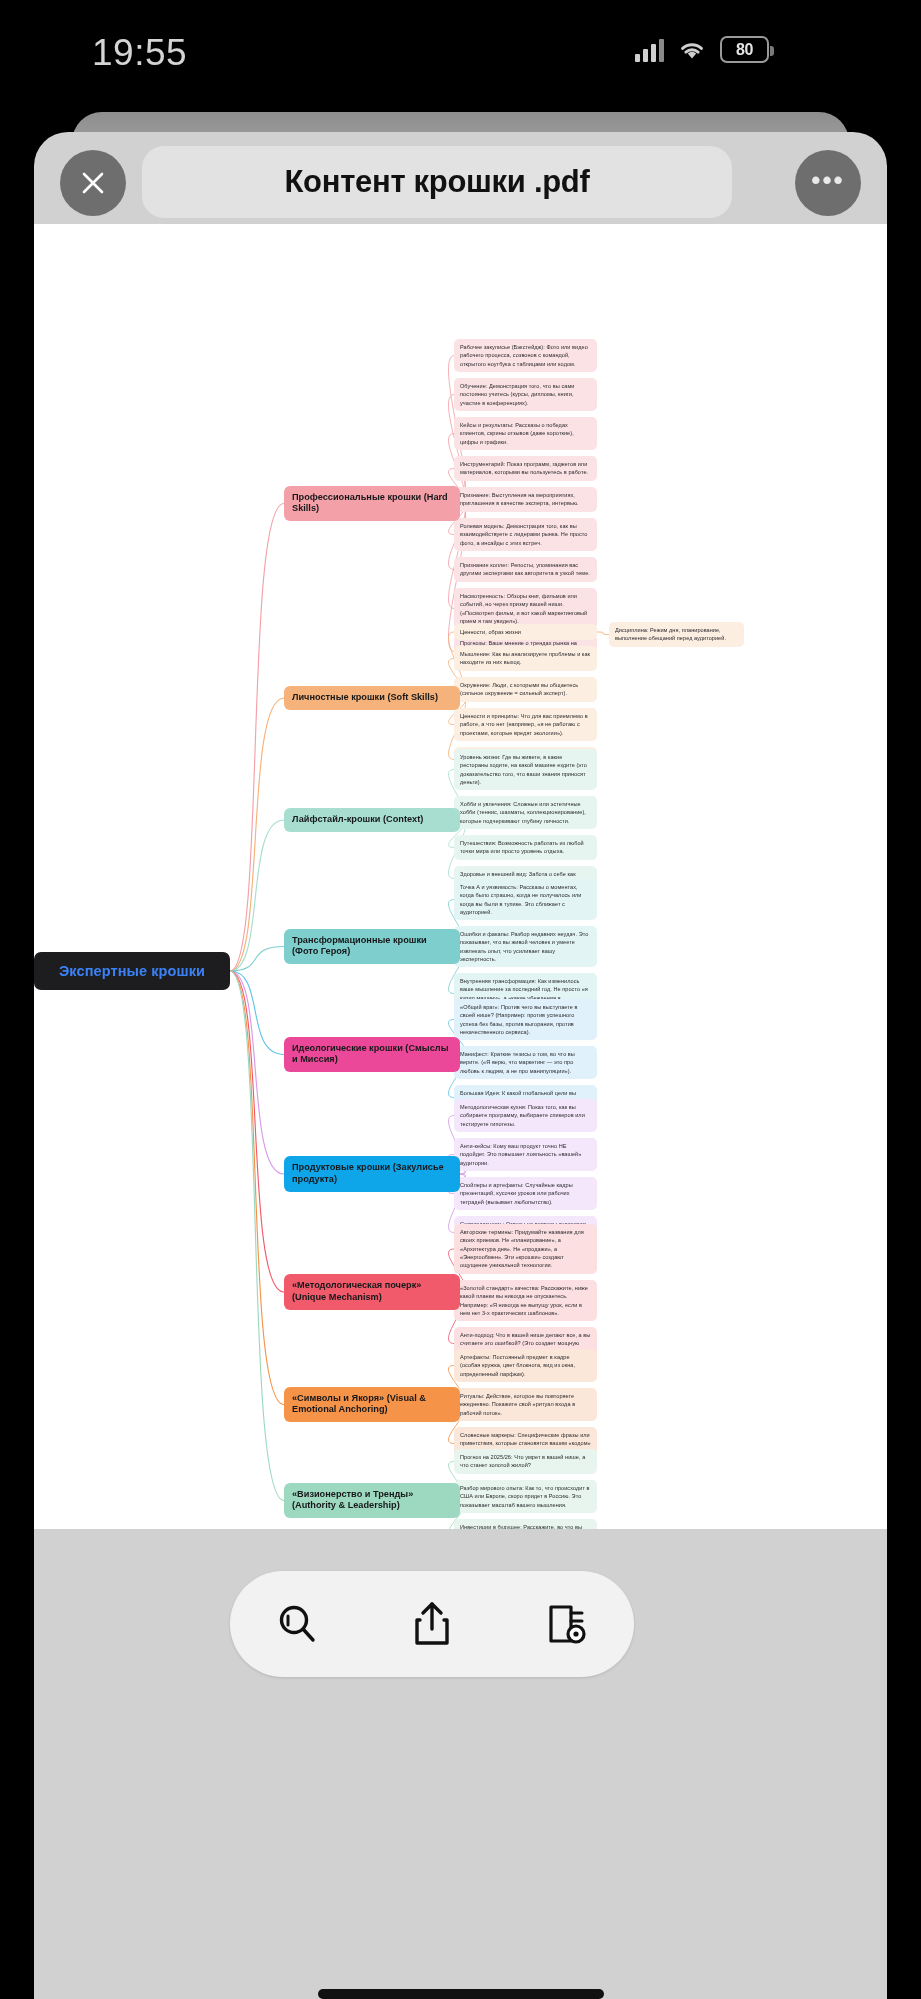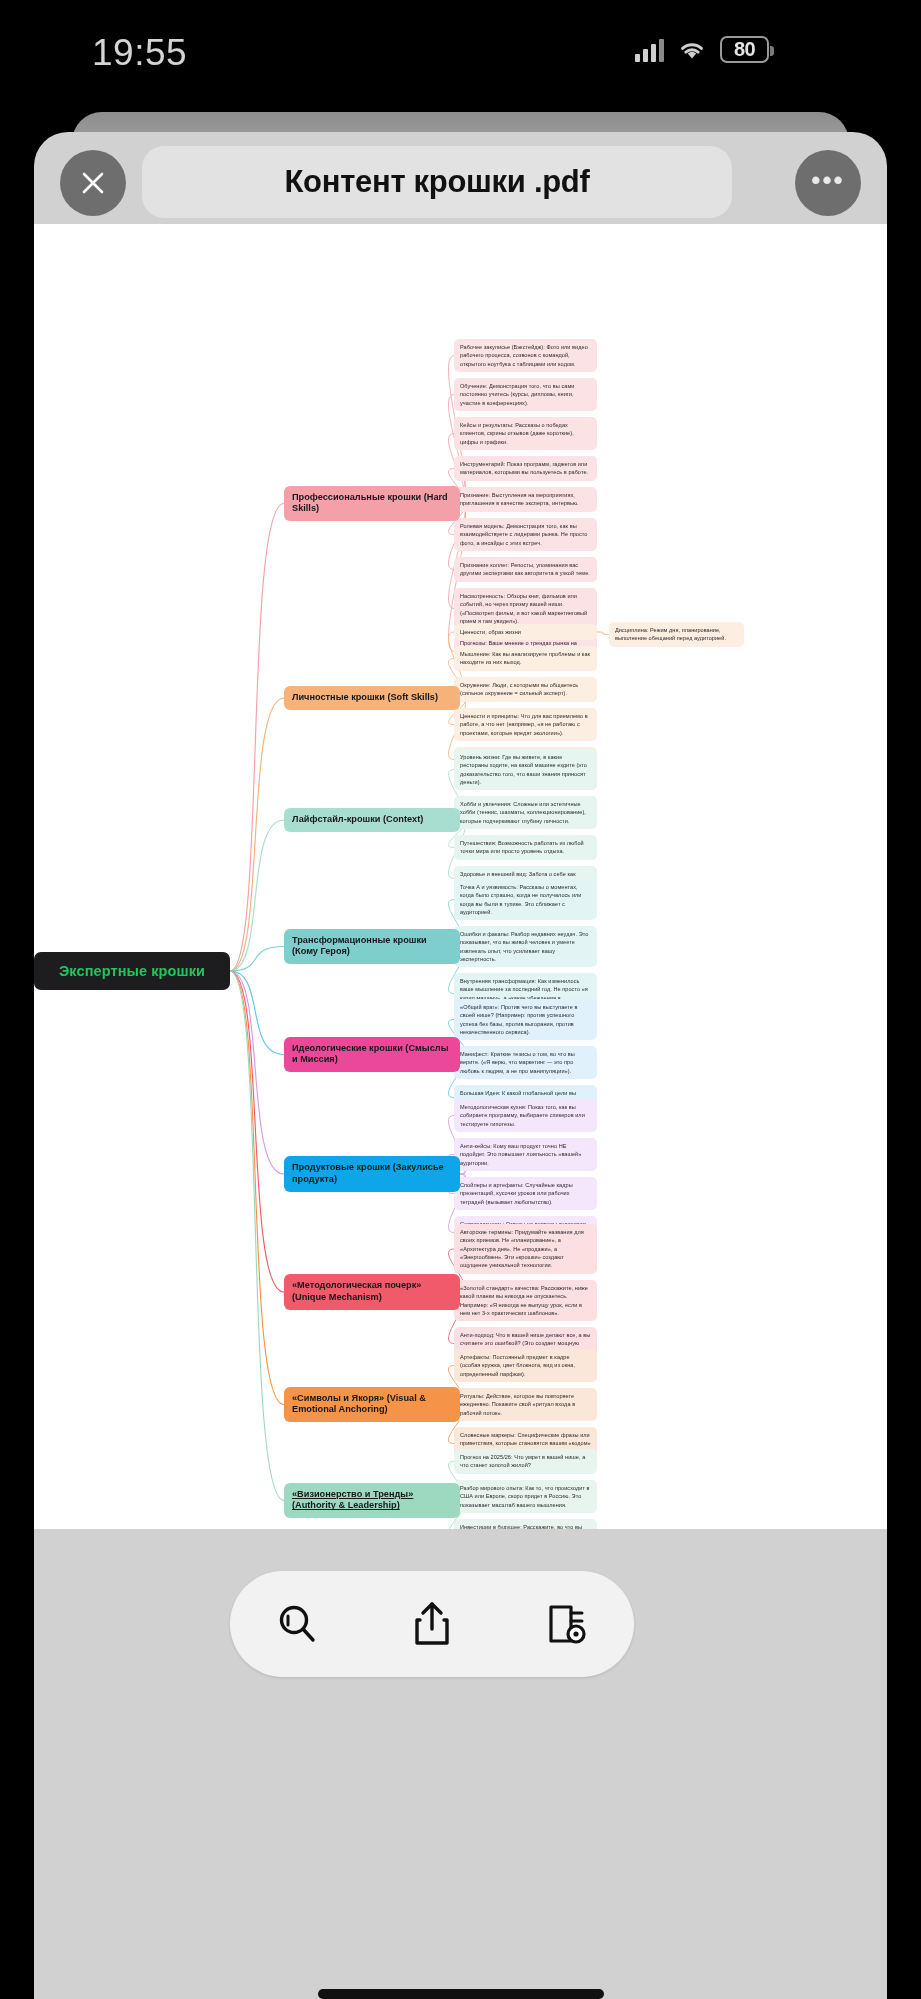--- a/index.html
+++ b/index.html
@@ -34,21 +34,21 @@
   .wifi svg { display:block; }
   .batt {
     position: relative; width: 49px; height: 27px;
     border: 2px solid #9a9a9a; border-radius: 7px;
     display: flex; align-items: center; justify-content: center;
   }
   .batt::after {
     content: ""; position: absolute; right: -7px; top: 8px;
     width: 4px; height: 10px; background: #7a7a7a; border-radius: 0 3px 3px 0;
   }
-  .batt span { font-size: 20px; color: #e4e4e4; font-weight: 600; letter-spacing:-.5px; }
+  .batt span { font-size: 16px; color: #e4e4e4; font-weight: 600; letter-spacing:-.5px; }
 
   
   .sheet-back {
     position: absolute; left: 72px; top: 112px; width: 777px; height: 60px;
     background: linear-gradient(#8e8e8e, #a8a8a8);
     border-radius: 30px 30px 0 0;
   }
   .sheet {
     position: absolute; left: 34px; top: 132px; width: 853px; height: 1405px;
     background: #d1d1d1;
@@ -88,21 +88,21 @@
     background: #ffffff;
     overflow: hidden;
   }
   .canvas { position: absolute; inset: 0; }
   .canvas svg.links { position: absolute; left: 0; top: 0; }
 
   
   .root-node {
     position: absolute; left: 0px; top: 728px;
     width: 196px; height: 38px;
-    background: #1d1d1f; color: #22c55e; border-radius: 7px;
+    background: #1d1d1f; color: #3b82f6; border-radius: 7px;
     display: flex; align-items: center; justify-content: center;
     font-size: 14.5px; font-weight: 600; letter-spacing: .1px;
   }
 
   
   .branch {
     position: absolute; width: 176px; border-radius: 6px;
     padding: 6px 8px; font-size: 9.2px; font-weight: 700; line-height: 1.3;
     color: #17181a;
   }
@@ -248,42 +248,42 @@
           <div class="leaf" style="left: 575px; top: 398px; width: 135px; background: rgb(252, 238, 225);">Дисциплина: Режим дня, планирование, выполнение обещаний перед аудиторией.</div>
           <div class="branch" style="background: rgb(245, 178, 122); left: 250px; width: 176px; top: 462px;">Личностные крошки (Soft Skills)</div>
           <div class="leaf" style="left: 420px; top: 525px; width: 143px; background: rgb(230, 245, 240);">Уровень жизни: Где вы живете, в какие рестораны ходите, на какой машине ездите (это доказательство того, что ваши знания приносят деньги).</div>
           <div class="leaf" style="left: 420px; top: 572px; width: 143px; background: rgb(230, 245, 240);">Хобби и увлечения: Сложные или эстетичные хобби (теннис, шахматы, коллекционирование), которые подчеркивают глубину личности.</div>
           <div class="leaf" style="left: 420px; top: 611px; width: 143px; background: rgb(230, 245, 240);">Путешествия: Возможность работать из любой точки мира или просто уровень отдыха.</div>
           <div class="leaf" style="left: 420px; top: 642px; width: 143px; background: rgb(230, 245, 240);">Здоровье и внешний вид: Забота о себе как признак высокого ресурса и осознанности.</div>
           <div class="branch" style="background: rgb(168, 222, 208); left: 250px; width: 176px; top: 584px;">Лайфстайл-крошки (Context)</div>
           <div class="leaf" style="left: 420px; top: 655px; width: 143px; background: rgb(227, 244, 244);">Точка А и уязвимость: Рассказы о моментах, когда было страшно, когда не получалось или когда вы были в тупике. Это сближает с аудиторией.</div>
           <div class="leaf" style="left: 420px; top: 702px; width: 143px; background: rgb(227, 244, 244);">Ошибки и факапы: Разбор недавних неудач. Это показывает, что вы живой человек и умеете извлекать опыт, что усиливает вашу экспертность.</div>
           <div class="leaf" style="left: 420px; top: 749px; width: 143px; background: rgb(227, 244, 244);">Внутренняя трансформация: Как изменилось ваше мышление за последний год. Не просто «я купил машину», а «какие убеждения я проработал, чтобы позволить себе это».</div>
-          <div class="branch" style="background: rgb(126, 206, 205); left: 250px; width: 176px; top: 704.5px;">Трансформационные крошки (Кому Героя)</div>
+          <div class="branch" style="background: rgb(126, 206, 205); left: 250px; width: 176px; top: 704.5px;">Трансформационные крошки (Фото Героя)</div>
           <div class="leaf" style="left: 420px; top: 775px; width: 143px; background: rgb(224, 241, 251);">«Общий враг»: Против чего вы выступаете в своей нише? (Например: против успешного успеха без базы, против выгорания, против некачественного сервиса).</div>
           <div class="leaf" style="left: 420px; top: 822px; width: 143px; background: rgb(224, 241, 251);">Манифест: Краткие тезисы о том, во что вы верите. («Я верю, что маркетинг — это про любовь к людям, а не про манипуляции»).</div>
           <div class="leaf" style="left: 420px; top: 861px; width: 143px; background: rgb(224, 241, 251);">Большая Идея: К какой глобальной цели вы идете вместе со своими учениками/клиентами?</div>
           <div class="branch" style="background: #ec4899; left: 250px; width: 176px; top: 812.5px;">Идеологические крошки (Смыслы и Миссия)</div>
           <div class="leaf" style="left: 420px; top: 875px; width: 143px; background: rgb(245, 231, 251);">Методологическая кухня: Показ того, как вы собираете программу, выбираете спикеров или тестируете гипотезы.</div>
           <div class="leaf" style="left: 420px; top: 914px; width: 143px; background: rgb(245, 231, 251);">Анти-кейсы: Кому ваш продукт точно НЕ подойдет. Это повышает лояльность «вашей» аудитории.</div>
           <div class="leaf" style="left: 420px; top: 953px; width: 143px; background: rgb(245, 231, 251);">Спойлеры и артефакты: Случайные кадры презентаций, кусочки уроков или рабочих тетрадей (вызывает любопытство).</div>
           <div class="leaf" style="left: 420px; top: 992px; width: 143px; background: rgb(245, 231, 251);">Сопричастность: Ответы на вопросы аудитории, которые влияют на ваши решения. («Вы просили добавить блок по X — я его добавил»).</div>
           <div class="branch" style="background: #0ea5e9; left: 250px; width: 176px; top: 932px;">Продуктовые крошки (Закулисье продукта)</div>
           <div class="leaf" style="left: 420px; top: 1000px; width: 143px; background: rgb(251, 223, 225);">Авторские термины: Придумайте названия для своих приемов. Не «планирование», а «Архитектура дня». Не «продажи», а «Энергообмен». Эти «крошки» создают ощущение уникальной технологии.</div>
           <div class="leaf" style="left: 420px; top: 1056px; width: 143px; background: rgb(251, 223, 225);">«Золотой стандарт» качества: Расскажите, ниже какой планки вы никогда не опускаетесь. Например: «Я никогда не выпущу урок, если в нем нет 3-х практических шаблонов».</div>
           <div class="leaf" style="left: 420px; top: 1103px; width: 143px; background: rgb(251, 223, 225);">Анти-подход: Что в вашей нише делают все, а вы считаете это ошибкой? (Это создает мощную отстройку от конкурентов).</div>
           <div class="branch" style="background: rgb(240, 90, 106); left: 250px; width: 176px; top: 1050px;">«Методологическая почерк» (Unique Mechanism)</div>
           <div class="leaf" style="left: 420px; top: 1125px; width: 143px; background: rgb(251, 231, 217);">Артефакты: Постоянный предмет в кадре (особая кружка, цвет блокнота, вид из окна, определенный парфюм).</div>
           <div class="leaf" style="left: 420px; top: 1164px; width: 143px; background: rgb(251, 231, 217);">Ритуалы: Действие, которое вы повторяете ежедневно. Покажите свой «ритуал входа в рабочий поток».</div>
           <div class="leaf" style="left: 420px; top: 1203px; width: 143px; background: rgb(251, 231, 217);">Словесные маркеры: Специфические фразы или приветствия, которые становятся вашим «кодом» общения с аудиторией</div>
           <div class="branch" style="background: rgb(245, 147, 73); left: 250px; width: 176px; top: 1162.5px;">«Символы и Якоря» (Visual &amp; Emotional Anchoring)</div>
           <div class="leaf" style="left: 420px; top: 1225px; width: 143px; background: rgb(231, 245, 238);">Прогноз на 2025/26: Что умрет в вашей нише, а что станет золотой жилой?</div>
           <div class="leaf" style="left: 420px; top: 1256px; width: 143px; background: rgb(231, 245, 238);">Разбор мирового опыта: Как то, что происходит в США или Европе, скоро придет в Россию. Это показывает масштаб вашего мышления.</div>
           <div class="leaf" style="left: 420px; top: 1295px; width: 143px; background: rgb(231, 245, 238);">Инвестиции в будущее: Расскажите, во что вы вкладываете деньги и время сейчас, чтобы быть лидером через год.</div>
-          <div class="branch" style="background: rgb(157, 217, 192); left: 250px; width: 176px; top: 1258.5px; text-decoration: underline;">«Визионерство и Тренды» (Authority &amp; Leadership)</div>
+          <div class="branch" style="background: rgb(157, 217, 192); left: 250px; width: 176px; top: 1258.5px;">«Визионерство и Тренды» (Authority &amp; Leadership)</div>
         </div>
     </div>
   </div>
 
   <div class="bottombar">
     <div class="toolpill">
       <div class="tool">
         <svg width="46" height="46" viewBox="0 0 46 46">
           <circle cx="20" cy="19" r="12.5" stroke="#111" stroke-width="3.4" fill="none"></circle>
           <path d="M29.5 28.5 L39 39" stroke="#111" stroke-width="3.4" stroke-linecap="round"></path>

